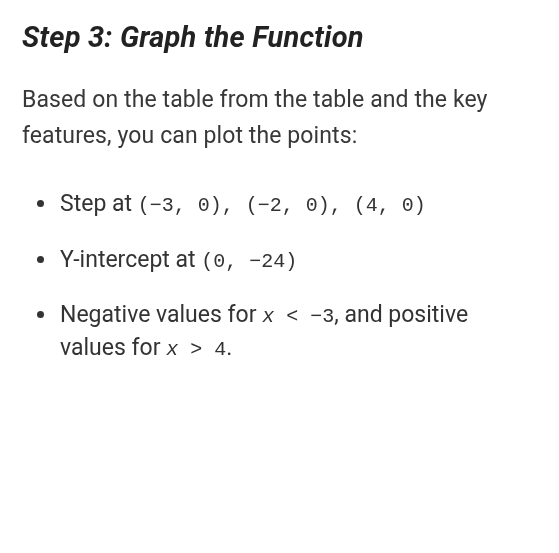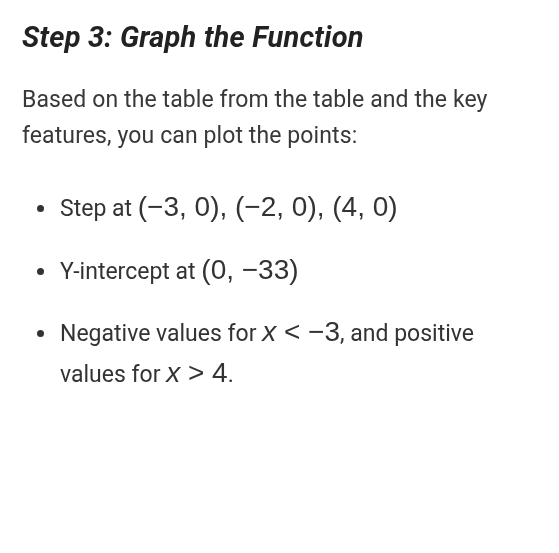--- a/index.html
+++ b/index.html
@@ -39,22 +39,22 @@
     font-size: 23px;
     line-height: 1.45;
     color: #333;
     margin-bottom: 22px;
     padding-left: 2px;
   }
   ul.points li:last-child {
     margin-bottom: 4px;
   }
   .math {
-    font-family: Liberation Sans, sans-serif;
-    font-size: 28px;
+    font-family: Liberation Mono, monospace;
+    font-size: 20px;
   }
   .mi {
     font-style: italic;
   }
 </style>
 </head>
 <body>
 
 <div class="container">
 
@@ -62,21 +62,21 @@
 
   <p class="intro">Based on the table from the table and the key features, you can plot the points:</p>
 
   <ul class="points">
 
     <li>
       <span>Step at </span><span class="math">(−3, 0), (−2, 0), (4, 0)</span><span></span>
     </li>
 
     <li>
-      <span>Y-intercept at </span><span class="math">(0, −33)</span><span></span>
+      <span>Y-intercept at </span><span class="math">(0, −24)</span><span></span>
     </li>
 
     <li>
       <span>Negative values for </span><span class="math"><span class="mi">x</span> &lt; −3</span><span>, and positive values for </span><span class="math"><span class="mi">x</span> &gt; 4</span><span>.</span>
     </li>
 
   </ul>
 </div>
 
 </body></html>

